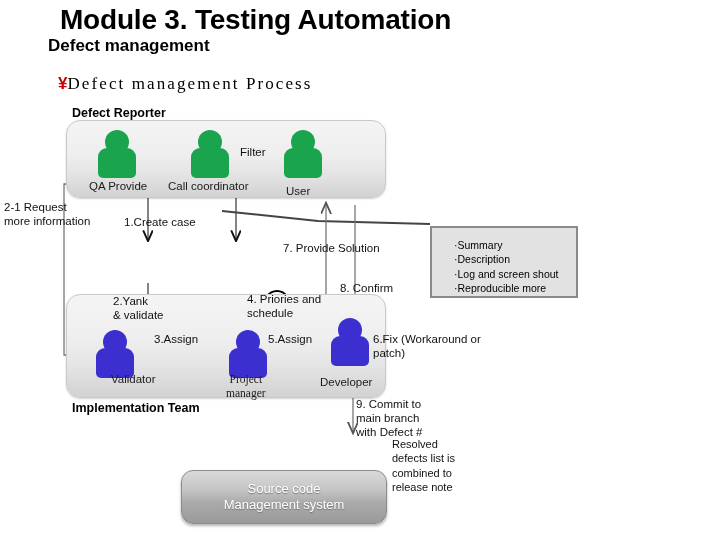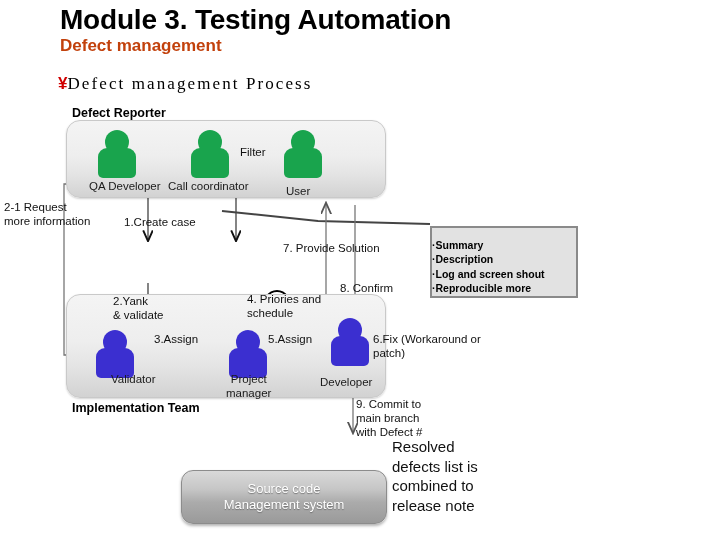--- a/index.html
+++ b/index.html
@@ -10,22 +10,22 @@
   }
   #slide{position:absolute;inset:0;width:728px;height:546px;}
 
   
   .title-main{
     position:absolute;left:60px;top:4px;
     font-size:28px;font-weight:bold;color:#000;
     letter-spacing:-0.2px;white-space:nowrap;
   }
   .title-sub{
-    position:absolute;left:60px;top:36px;
-    font-size:17px;font-weight:bold;color:#c2410c;white-space:nowrap;
+    position:absolute;left:48px;top:36px;
+    font-size:17px;font-weight:bold;color:#000000;white-space:nowrap;
   }
   .bullet-head{
     position:absolute;left:58px;top:74px;
     font-family:"Liberation Serif", serif;
     font-size:17px;color:#000;white-space:nowrap;
   }
   .bullet-head .yen{color:#d00000;font-weight:bold;font-family:"Liberation Sans",sans-serif;}
   .bullet-head .txt{letter-spacing:2.1px;}
 
   
@@ -49,21 +49,21 @@
     box-shadow:0 2px 3px rgba(0,0,0,0.3);
     color:#ffffff;display:flex;align-items:center;justify-content:center;
     text-align:center;line-height:1.22;font-size:13px;
     text-shadow:0 1px 1px rgba(90,90,90,.7);
   }
 
   
   .infobox{
     position:absolute;background:#e2e2e2;border:2px solid #8a8a8a;
     font-size:10.5px;color:#000;line-height:1.38;
-    padding:10px 8px 6px 0;box-sizing:border-box;font-weight:bold;
+    padding:10px 8px 6px 22px;box-sizing:border-box;font-weight:normal;
   }
   .infobox div{white-space:nowrap;}
 
   
   .person{position:absolute;width:40px;height:48px;}
   .person .head{
     position:absolute;left:8px;top:0;width:24px;height:24px;border-radius:50%;
   }
   .person .body{
     position:absolute;left:1px;top:18px;width:38px;height:30px;
@@ -71,21 +71,21 @@
   }
   .p-green .head,.p-green .body{background:#19a44d;}
   .p-blue  .head,.p-blue  .body{background:#3b2fd0;}
 
   .plabel{
     position:absolute;font-size:11.5px;color:#1a1a1a;white-space:nowrap;text-align:center;
   }
 
   
   .note{position:absolute;font-size:11.5px;color:#111;line-height:1.22;white-space:pre;}
-  .note-sm{position:absolute;font-size:15px;color:#111;line-height:1.3;white-space:pre;}
+  .note-sm{position:absolute;font-size:11px;color:#111;line-height:1.3;white-space:pre;}
 
   
   .wires{position:absolute;left:0;top:0;width:728px;height:546px;pointer-events:none;}
 </style>
 </head>
 <body>
 
 <div id="slide">
 
   <div class="title-main">Module 3. Testing Automation</div>
@@ -136,21 +136,21 @@
     <line x1="353" y1="392" x2="353" y2="432" stroke="#777" stroke-width="1.3" marker-end="url(#ah)"></line>
   </svg>
 
   <div class="lane-label" style="left:72px;top:106px;">Defect Reporter</div>
   <div class="lane" style="left:66px;top:120px;width:318px;height:76px;"></div>
 
   <div class="person p-green" style="left:97px;top:130px;">
     <div class="head"></div>
     <div class="body"></div>
   </div>
-  <div class="plabel" style="left:89px;top:180px;">QA Developer</div>
+  <div class="plabel" style="left:89px;top:180px;">QA Provide</div>
 
   <div class="person p-green" style="left:190px;top:130px;">
     <div class="head"></div>
     <div class="body"></div>
   </div>
   <div class="plabel" style="left:168px;top:180px;">Call coordinator</div>
 
   <div class="person p-green" style="left:283px;top:130px;">
     <div class="head"></div>
     <div class="body"></div>
@@ -165,21 +165,21 @@
   <div class="person p-blue" style="left:95px;top:330px;">
     <div class="head"></div>
     <div class="body"></div>
   </div>
   <div class="plabel" style="left:91px;top:373px;margin-left:20px;">Validator</div>
 
   <div class="person p-blue" style="left:228px;top:330px;">
     <div class="head"></div>
     <div class="body"></div>
   </div>
-  <div class="plabel" style="left:226px;top:373px;line-height:1.2;white-space:pre;">Project
+  <div class="plabel" style="left:226px;top:373px;line-height:1.2;white-space:pre;font-family:Liberation Serif, serif;">Project
 manager</div>
 
   <div class="person p-blue" style="left:330px;top:318px;">
     <div class="head"></div>
     <div class="body"></div>
   </div>
   <div class="plabel" style="left:320px;top:376px;">Developer</div>
 
 
   <div class="gbox" style="left:181px;top:432px;width:204px;height:52px;white-space:pre;margin-top:38px;">Source code

